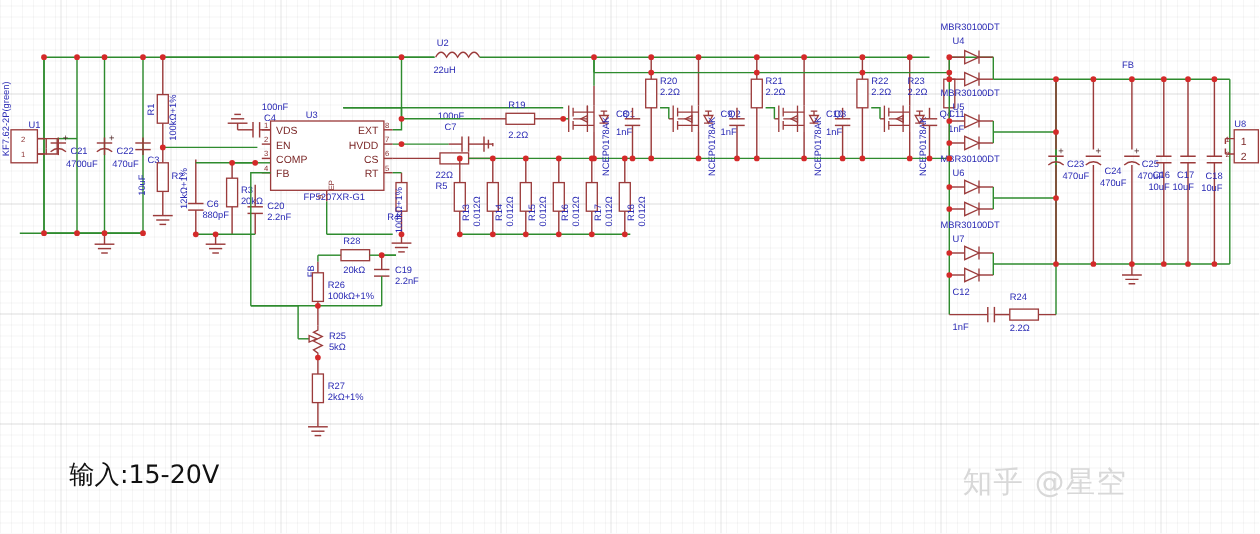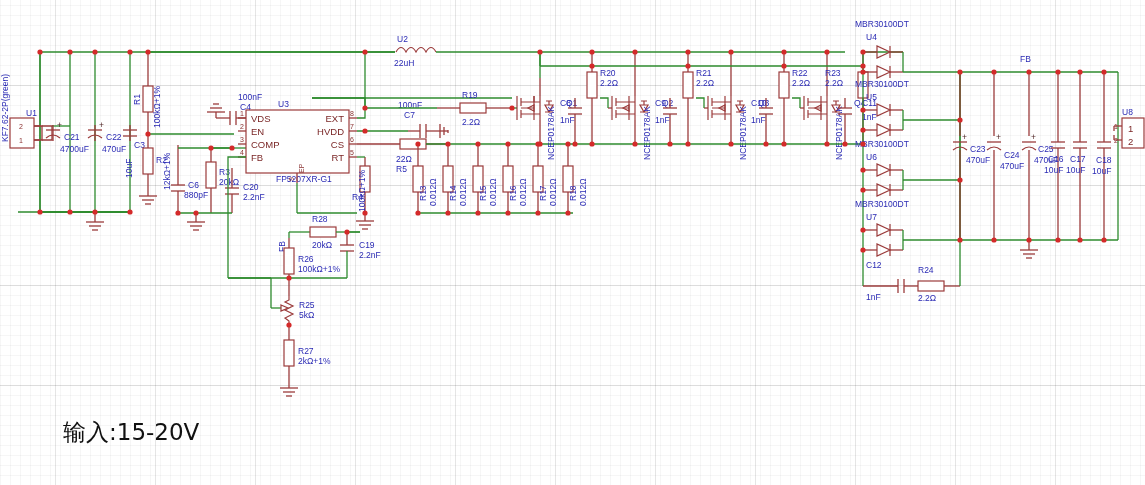--- a/index.html
+++ b/index.html
@@ -753,14 +753,15 @@
 
   </svg>
 
   <div class="notes">
     <div>输入:15-20V</div>
     
     
     
   </div>
 
+  <div class="wm">知乎 @星空</div>
 
 </div>
 
 </body></html>

